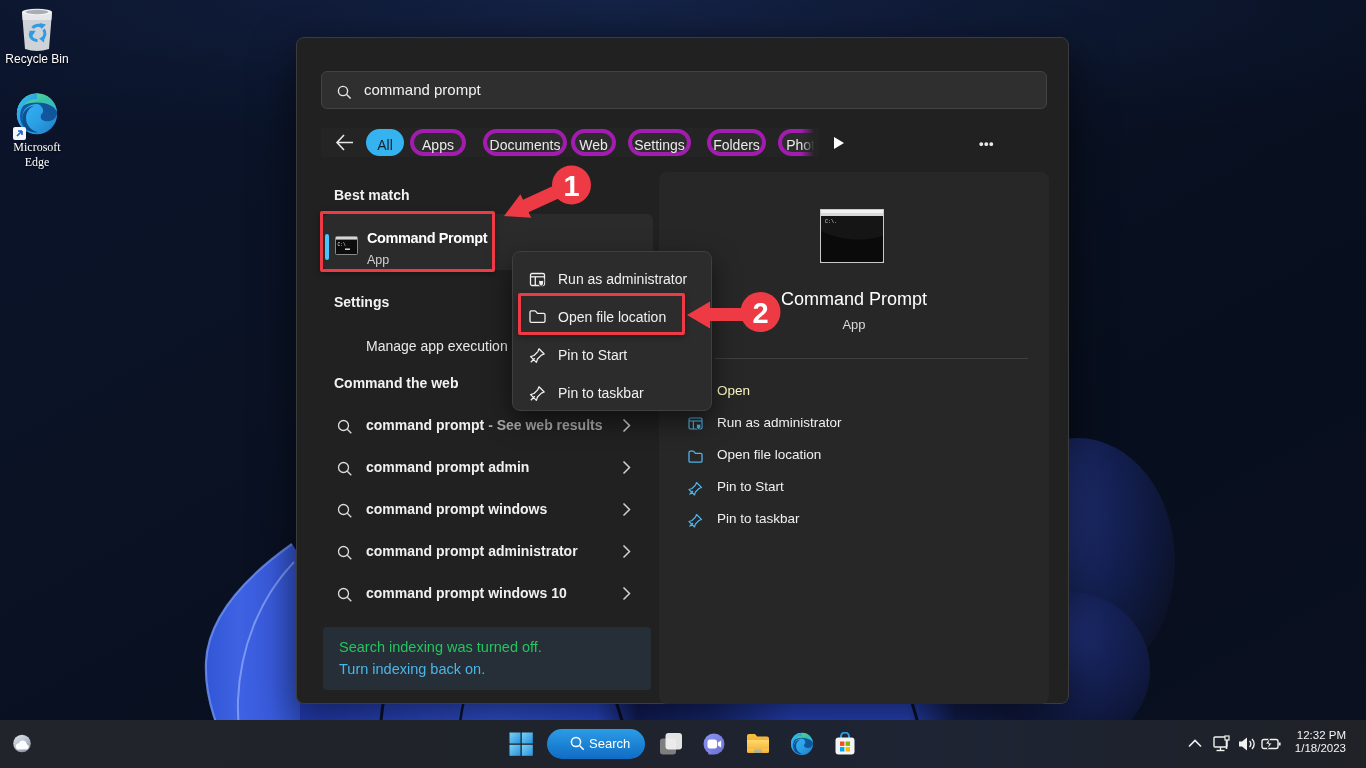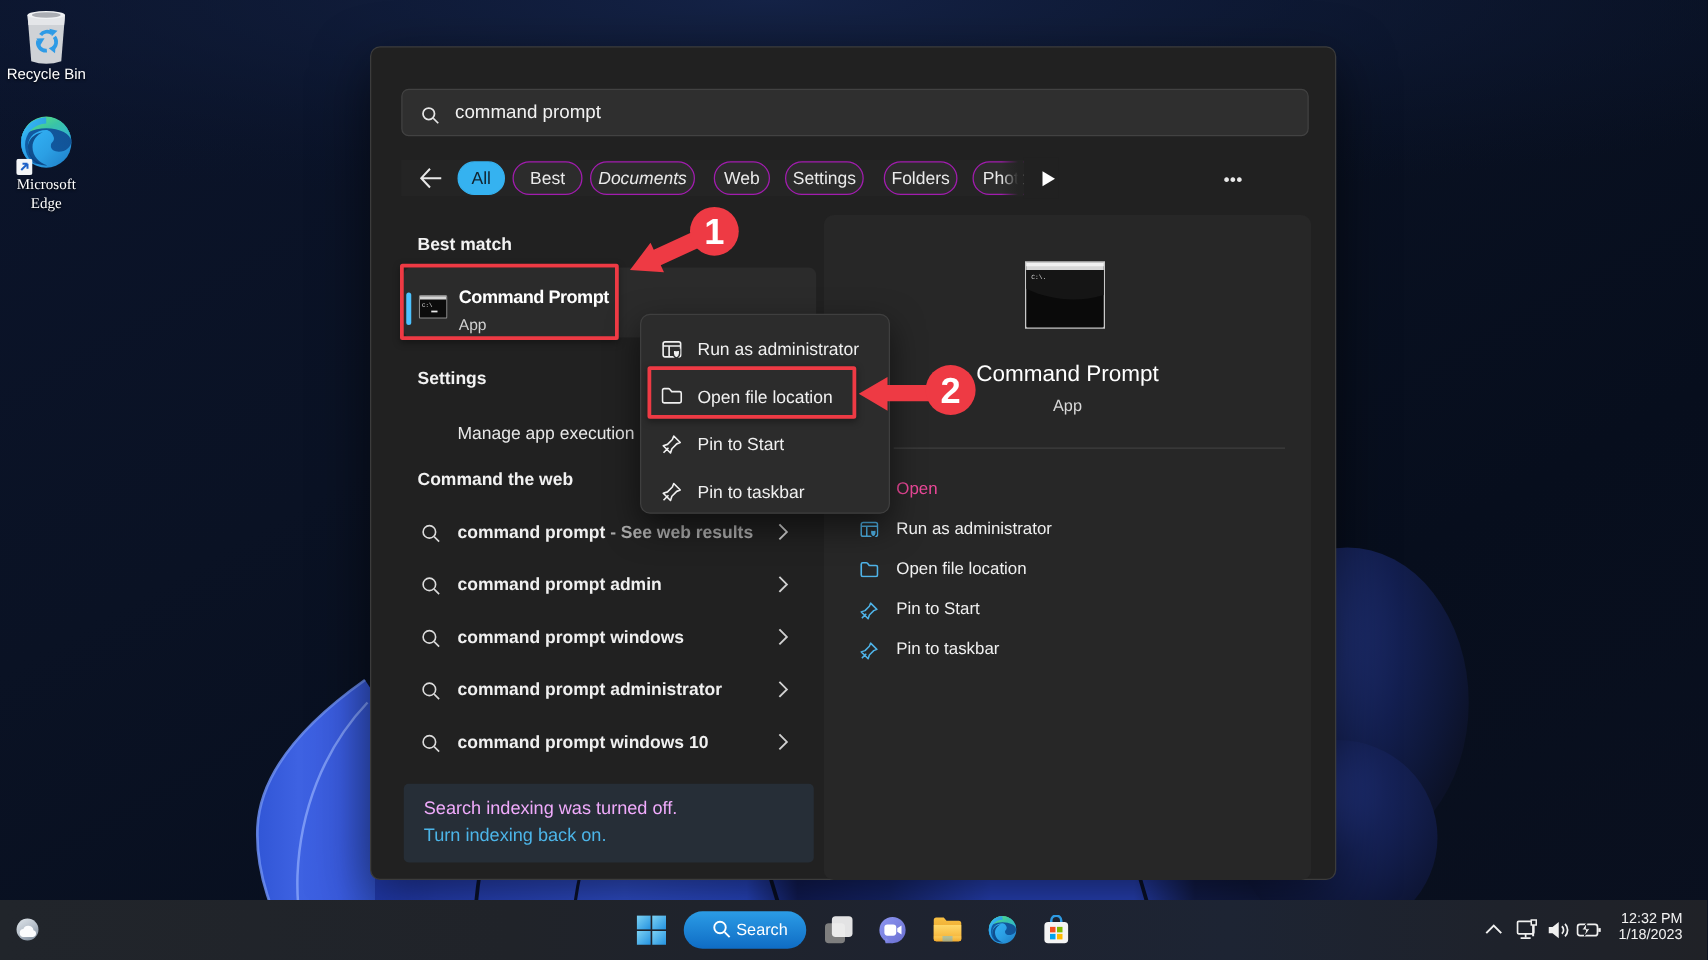--- a/index.html
+++ b/index.html
@@ -18,21 +18,21 @@
   #win { left:296px; top:37px; width:773px; height:667px; background:#212121;
          border:1px solid #3c3c3c; border-radius:8px;
          box-shadow:0 16px 44px rgba(0,0,0,.55); }
   #sbox { left:24px; top:33px; width:726px; height:38px; background:#2f2f2f;
           border:1px solid #424242; border-radius:6px; color:#f2f2f2;
           font-size:15px; line-height:36px; }
   #sbox .mag { position:absolute; left:15px; top:13px; }
   #sbox .stxt { position:absolute; left:42px; top:0; }
 
   .pill { position:absolute; top:91px; height:27px; border-radius:14px;
-          background:#2c2c2c; border:1px solid #a21caf; color:#eaeaea;
+          background:#2c2c2c; border:4px solid #a21caf; color:#eaeaea;
           font-size:14px; text-align:center; line-height:25px; }
   .pill.sel { background:#35b2f0; border-color:#35b2f0; color:#10222e; }
 
   .seclabel { color:#f2f2f2; font-size:14px; font-weight:bold; }
 
   
   #rpanel { left:362px; top:134px; width:390px; height:532px; background:#272727;
             border-radius:8px; }
 
   
@@ -187,22 +187,22 @@
       </svg>
     <span class="stxt">command prompt</span>
   </div>
 
   <svg class="abs" style="left:38px;top:96px;z-index:2;" width="19" height="17" viewBox="0 0 19 17">
     <path d="M9 1 L2 8.5 L9 16 M2 8.5 H18" stroke="#e8e8e8" stroke-width="1.6" fill="none"></path>
   </svg>
 
   <div class="abs" style="left:24px;top:90px;width:498px;height:29px;background:#242424;"></div>
   <div class="pill sel" style="left:69px;width:38px;">All</div>
-  <div class="pill" style="left:113px;width:56px;">Best</div>
-  <div class="pill" style="left:175px;width:84px;font-style:italic;">Documents</div>
+  <div class="pill" style="left:113px;width:56px;">Apps</div>
+  <div class="pill" style="left:186px;width:84px;">Documents</div>
   <div class="pill" style="left:274px;width:45px;">Web</div>
   <div class="pill" style="left:331px;width:63px;">Settings</div>
   <div class="pill" style="left:410px;width:59px;">Folders</div>
   <div class="pill" style="left:481px;width:60px;">Photos</div>
   <div class="abs" style="left:504px;top:90px;width:18px;height:29px;background:linear-gradient(90deg,rgba(36,36,36,0),#242424 75%);"></div>
   <div class="abs" style="left:522px;top:88px;width:28px;height:33px;background:#212121;"></div>
   <svg class="abs" style="left:535px;top:98px;" width="13" height="14" viewBox="0 0 13 14">
       <path d="M2 1 L12 7 L2 13 Z" fill="#fff"></path>
     </svg>
   <div class="abs" style="left:682px;top:98px;color:#e8e8e8;font-size:13px;letter-spacing:0.5px;font-weight:bold;">•••</div>
@@ -270,36 +270,36 @@
         <circle cx="6.5" cy="6.5" r="5" fill="none" stroke="#dcdcdc" stroke-width="1.3"></circle>
         <line x1="10.3" y1="10.3" x2="14.3" y2="14.3" stroke="#dcdcdc" stroke-width="1.3"></line>
       </svg>
     <span class="t">command prompt <b>windows 10</b></span>
     <svg class="chev" width="9" height="15" viewBox="0 0 9 15">
         <path d="M1.5 1.5 L7.5 7.5 L1.5 13.5" stroke="#d0d0d0" stroke-width="1.5" fill="none"></path>
       </svg>
   </div>
 
   <div class="abs" style="left:26px;top:589px;width:328px;height:63px;background:#262e37;border-radius:4px;">
-    <div class="abs" style="left:16px;top:12px;font-size:14.5px;color:#f0abfc;text-align:right;">Search indexing was turned off.</div>
+    <div class="abs" style="left:16px;top:12px;font-size:14.5px;color:#22c55e;text-align:right;">Search indexing was turned off.</div>
     <div class="abs" style="left:16px;top:34px;font-size:14.5px;color:#4cb5e8;">Turn indexing back on.</div>
   </div>
 
   <div class="abs" id="rpanel">
     <svg class="abs" style="left:161px;top:37px;" width="64" height="54" viewBox="0 0 64 54">
       <rect x="0" y="0" width="64" height="54" rx="2" fill="#0a0a0a" stroke="#c9c9c9" stroke-width="2"></rect>
       <rect x="1" y="1" width="62" height="6" fill="#d8d8d8"></rect>
       <rect x="1" y="1" width="62" height="3" fill="#f2f2f2"></rect>
       <path d="M1 7 h62 v20 C40 34 18 30 1 22 Z" fill="#151515"></path>
       <text x="5" y="14" font-size="5" fill="#dadada" font-family="Liberation Mono,monospace">C:\.</text>
     </svg>
     <div class="abs" style="left:0;top:117px;width:390px;text-align:center;font-size:18px;color:#fff;">Command Prompt</div>
     <div class="abs" style="left:0;top:145px;width:390px;text-align:center;font-size:13px;color:#d8d8d8;">App</div>
     <div class="abs" style="left:56px;top:186px;width:313px;height:1px;background:#3f3f3f;"></div>
-    <div class="abs" style="left:58px;top:211px;font-size:13.5px;color:#ec4899;">Open</div>
+    <div class="abs" style="left:58px;top:211px;font-size:13.5px;color:#fef9c3;">Open</div>
     <div class="abs rlist" style="left:29px;top:244px;">
       <svg width="15" height="15" viewBox="0 0 15 15">
           <rect x="1" y="2" width="13" height="11" rx="1.5" fill="none" stroke="#4fb3e8" stroke-width="1.2"></rect>
           <line x1="1" y1="5" x2="14" y2="5" stroke="#4fb3e8" stroke-width="1.2"></line>
           <line x1="5.4" y1="5" x2="5.4" y2="13" stroke="#4fb3e8" stroke-width="1.2"></line>
           <path d="M8.4 7.6 c1.5 .85 3 .85 4.5 0 v2.7 c0 1.8 -1.5 2.9 -2.25 3.3 c-.75 -.4 -2.25 -1.5 -2.25 -3.3 Z" fill="#4fb3e8" stroke="#272727" stroke-width="1"></path>
         </svg>
     </div>
     <div class="abs" style="left:58px;top:243px;font-size:13.5px;color:#f0f0f0;">Run as administrator</div>
     <div class="abs" style="left:29px;top:277px;">

